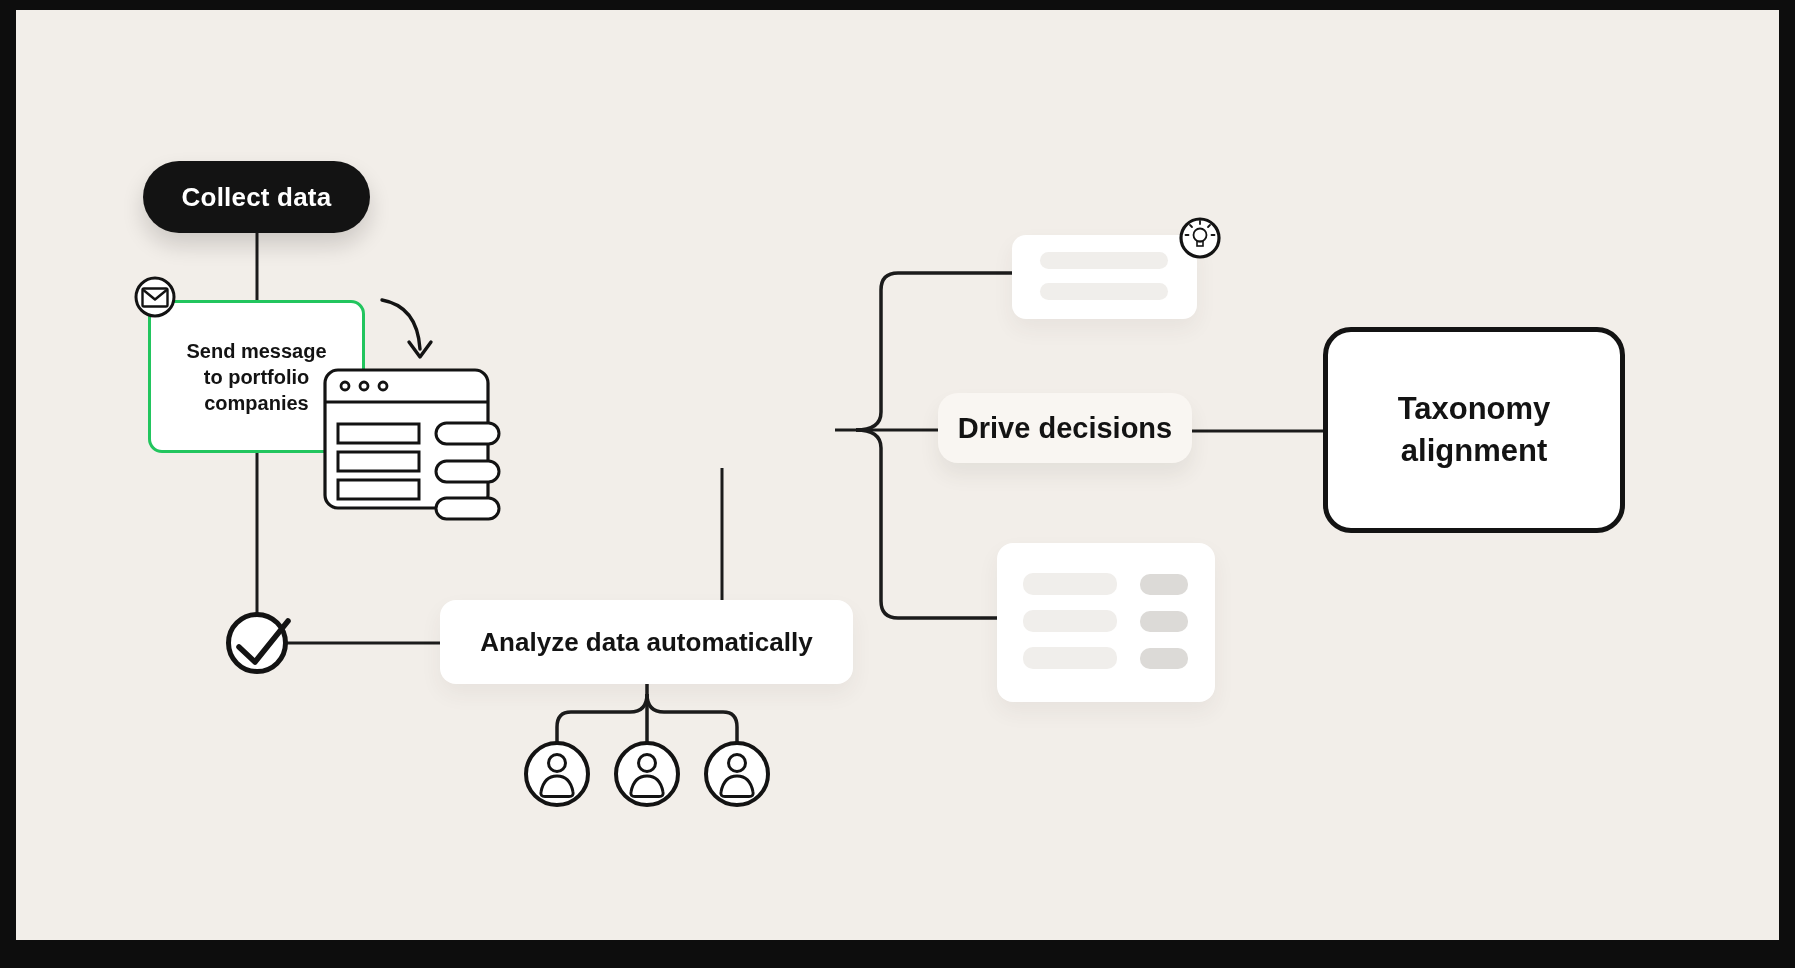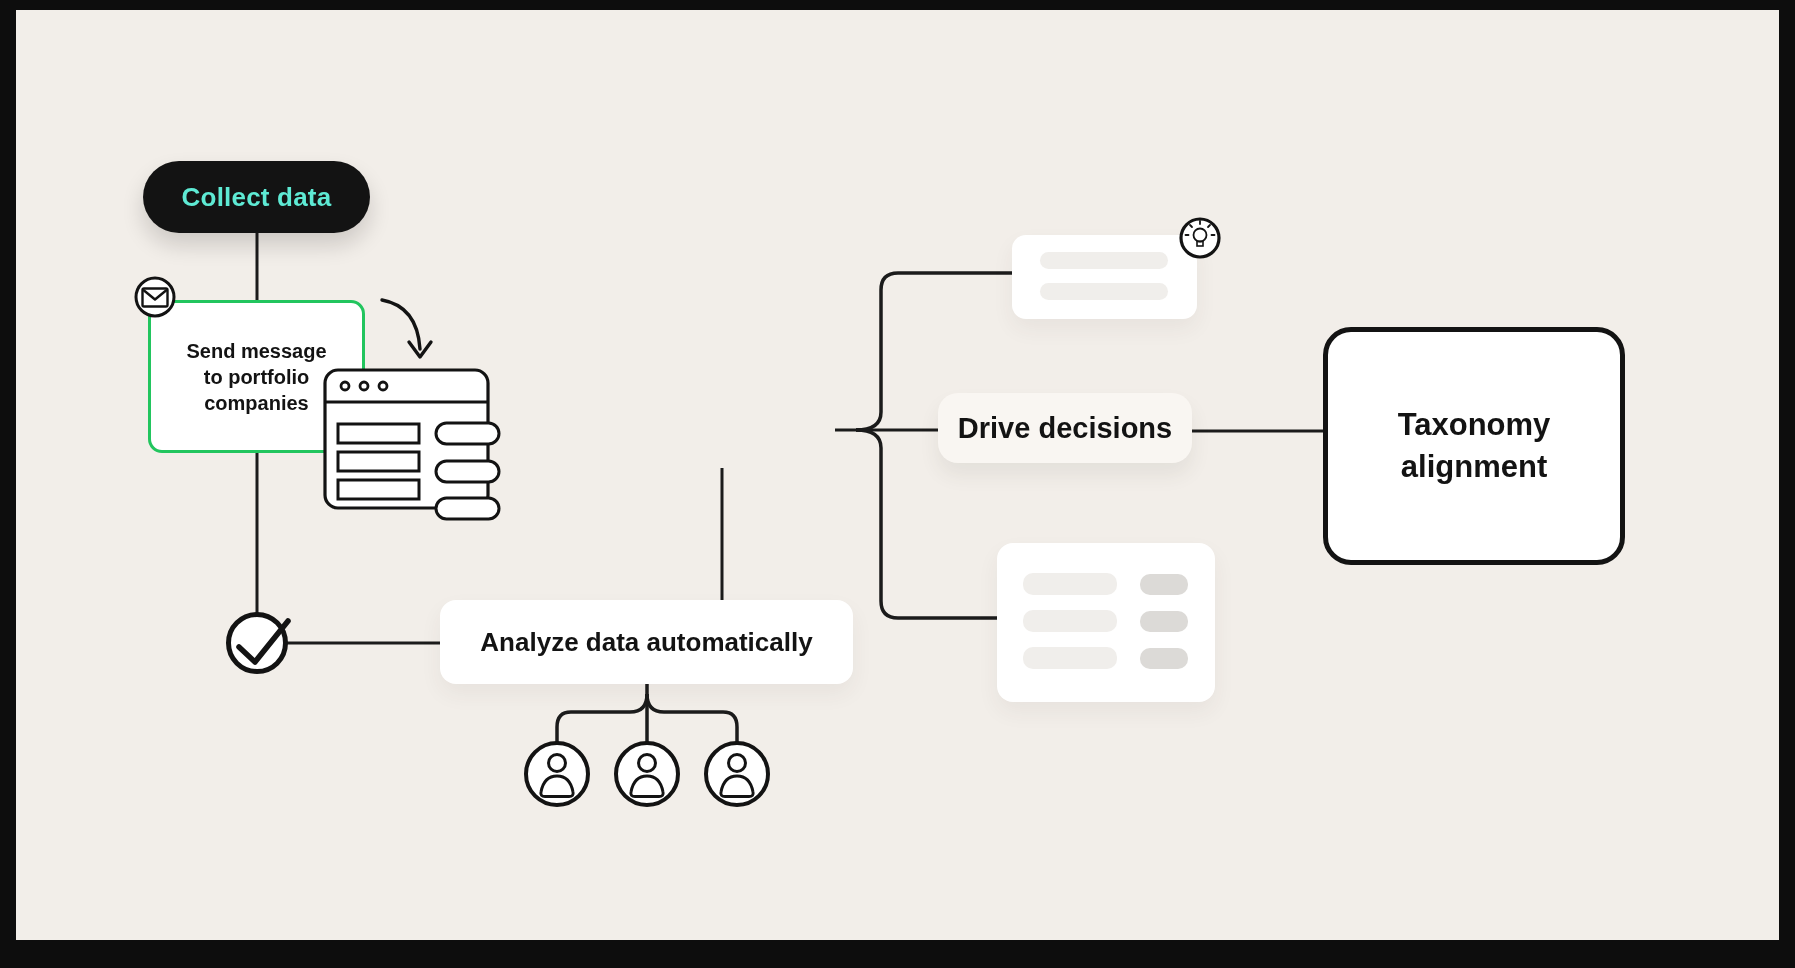--- a/index.html
+++ b/index.html
@@ -7,21 +7,21 @@
     position:relative;width:1795px;height:968px;background:#f2eee9;overflow:hidden;
     font-family:"Liberation Sans","DejaVu Sans",sans-serif;color:#131313;
   }
   .layer{position:absolute;inset:0;width:1795px;height:968px;pointer-events:none;}
   .frame{
     position:absolute;inset:0;pointer-events:none;z-index:10;
     border-style:solid;border-color:#0d0d0d;border-width:10px 16px 28px 16px;
   }
   .node{position:absolute;display:flex;align-items:center;justify-content:center;text-align:center;box-sizing:border-box;z-index:2;}
   .pill{
-    background:#131313;color:#5eead4;border-radius:40px;
+    background:#131313;color:#ffffff;border-radius:40px;
     font-weight:700;font-size:26px;letter-spacing:.2px;
     box-shadow:0 12px 22px rgba(20,15,10,.16);
   }
   .card{background:#fff;border-radius:16px;box-shadow:0 10px 22px rgba(70,58,45,.06);}
   .card.outlined{border:3px solid #22c55e;box-shadow:none;border-radius:14px;}
   .card.thick{border:5px solid #131313;box-shadow:none;border-radius:28px;}
   .label-sm{font-weight:700;font-size:20px;line-height:1.3;}
   .label-md{font-weight:700;font-size:26px;}
   .label-lg{font-weight:700;font-size:31px;line-height:1.35;}
   .drive{background:#f9f6f2;border-radius:20px;box-shadow:0 12px 20px rgba(70,58,45,.08);}
@@ -63,21 +63,21 @@
 
   <div class="node card label-md" style="left:440px;top:600px;width:413px;height:84px;border-radius:16px;">
     <span>Analyze data automatically</span>
   </div>
 
 
   <div class="node drive label-md" style="left:938px;top:393px;width:254px;height:70px;font-size:29px;">
     <span>Drive decisions</span>
   </div>
 
-  <div class="node card thick label-lg" style="left:1323px;top:327px;width:302px;height:238px;padding:9px 55px;">
+  <div class="node card thick label-lg" style="left:1323px;top:327px;width:302px;height:206px;padding:9px 55px;">
     <span>Taxonomy alignment</span>
   </div>
 
   <div class="card skeleton" style="position:absolute;left:1012px;top:235px;width:185px;height:84px;border-radius:14px;">
     <div class="sk-bar sk-light" style="left:28px;top:17px;width:128px;height:17px;"></div>
     <div class="sk-bar sk-light" style="left:28px;top:48px;width:128px;height:17px;"></div>
   </div>
 
   <div class="card skeleton" style="position:absolute;left:997px;top:543px;width:218px;height:159px;border-radius:16px;">
     <div class="sk-bar sk-light" style="left:26px;top:30px;width:94px;height:22px;"></div>

